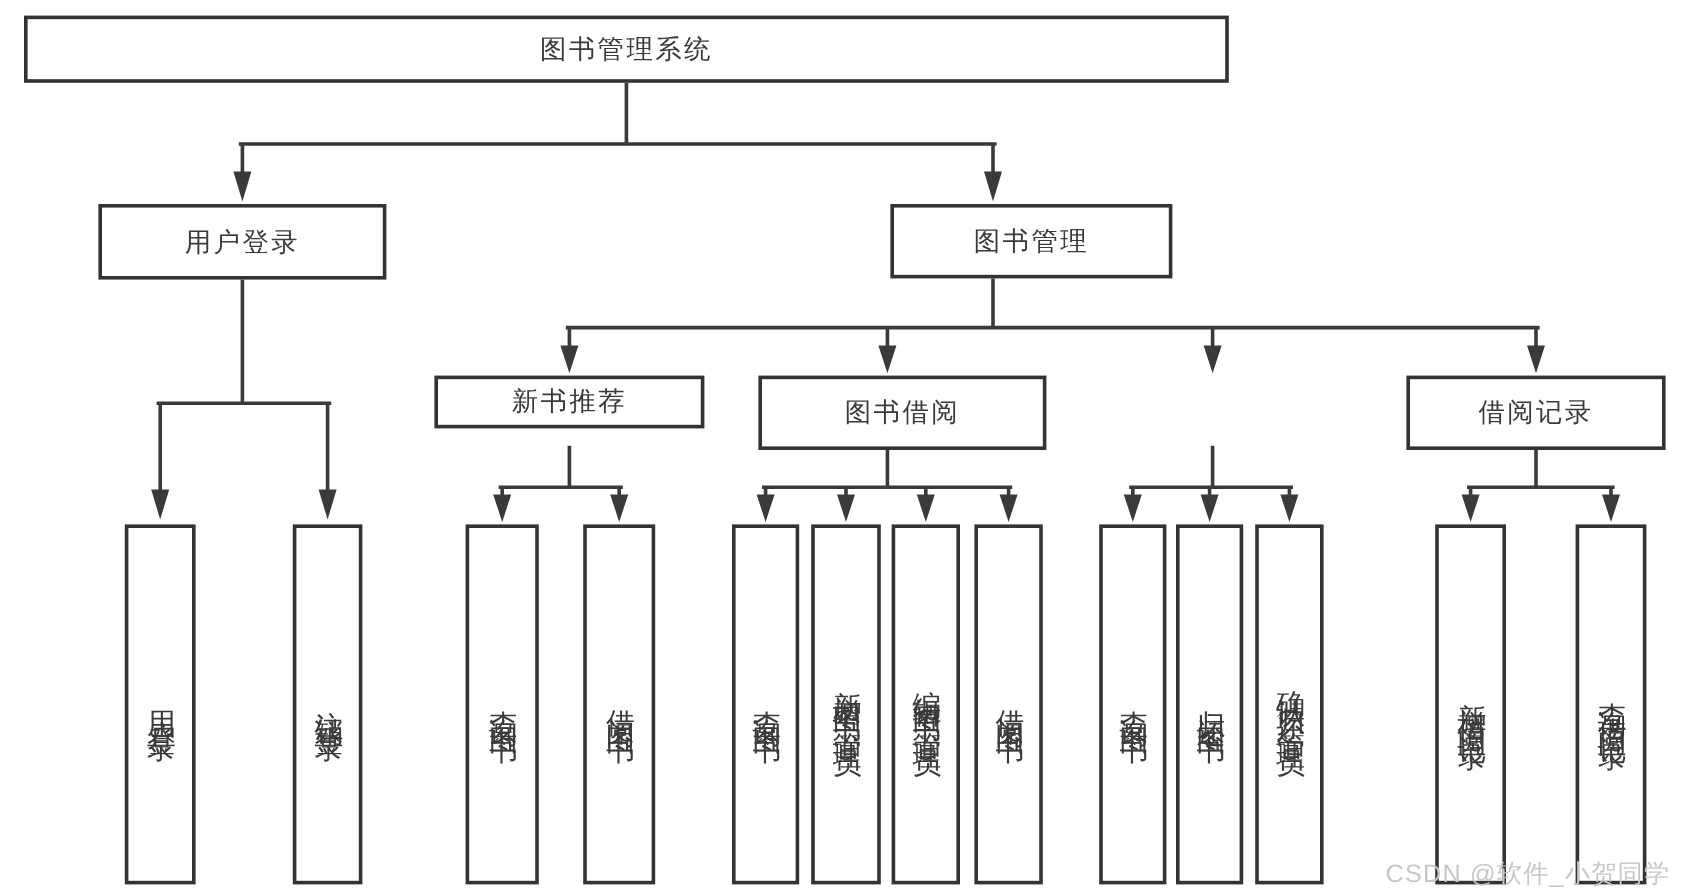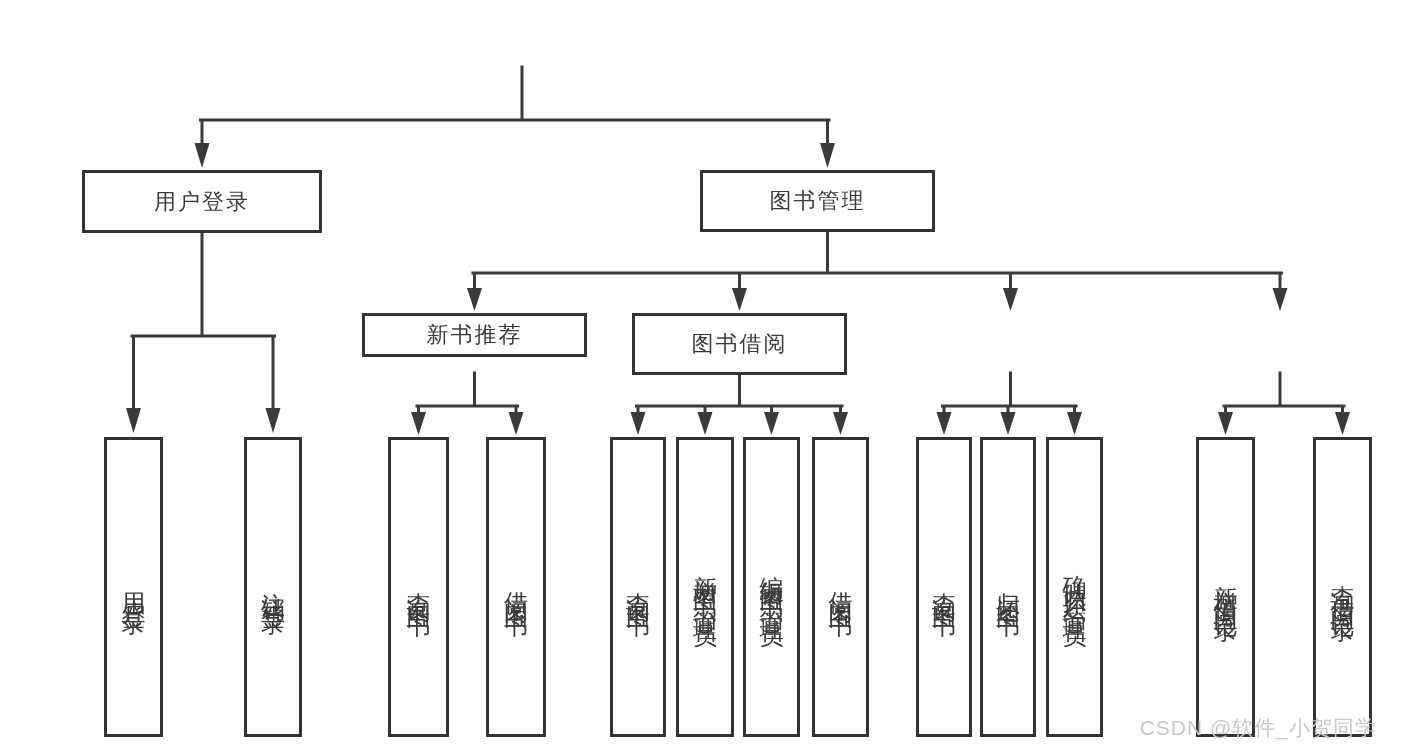--- a/index.html
+++ b/index.html
@@ -51,21 +51,21 @@
   .box.v span {
     writing-mode: vertical-rl;
     text-orientation: mixed;
     font-size: 24px;
     line-height: 1;
     letter-spacing: 7px;
     white-space: nowrap;
   }
   .watermark {
     position: absolute;
-    right: 28px;
+    right: 13px;
     bottom: 5px;
     font-size: 21px;
     letter-spacing: 1px;
     color: var(--watermark);
     white-space: nowrap;
     z-index: 5;
     text-align: center;
   }
 </style>
 </head>
@@ -109,33 +109,39 @@
       <path class="head" d="M1000.5 412 H1015.5 L1008 435 Z"></path>
       <path class="head" d="M1067 412 H1082 L1074.5 435 Z"></path>
     </g>
     <g>
       <path class="line" d="M1280 373 V406 M1224 406 H1344 M1225.5 406 V413 M1342.5 406 V413"></path>
       <path class="head" d="M1218 412 H1233 L1225.5 435 Z"></path>
       <path class="head" d="M1335 412 H1350 L1342.5 435 Z"></path>
     </g>
   </svg>
 
+  <div class="box h" style="left:20px;top:13px;width:1004px;height:56px">
+    <span>图书管理系统</span>
+  </div>
 
   <div class="box h" style="left:82px;top:170px;width:240px;height:63px">
     <span>用户登录</span>
   </div>
-  <div class="box h" style="left:700px;top:170px;width:235px;height:62px">
+  <div class="box h" style="left:742px;top:170px;width:235px;height:62px">
     <span>图书管理</span>
   </div>
 
   <div class="box h" style="left:362px;top:313px;width:225px;height:44px">
     <span>新书推荐</span>
   </div>
-  <div class="box h" style="left:632px;top:313px;width:215px;height:62px">
+  <div class="box h" style="left:632px;top:313px;width:240px;height:62px">
     <span>图书借阅</span>
+  </div>
+  <div class="box h" style="left:1172px;top:313px;width:216px;height:62px">
+    <span>借阅记录</span>
   </div>
 
   <div class="box v" style="left:104px;top:437px;width:59px;height:300px">
     <span>用户登录</span>
   </div>
   <div class="box v" style="left:244px;top:437px;width:58px;height:300px">
     <span>注销登录</span>
   </div>
 
   <div class="box v" style="left:388px;top:437px;width:61px;height:300px">

